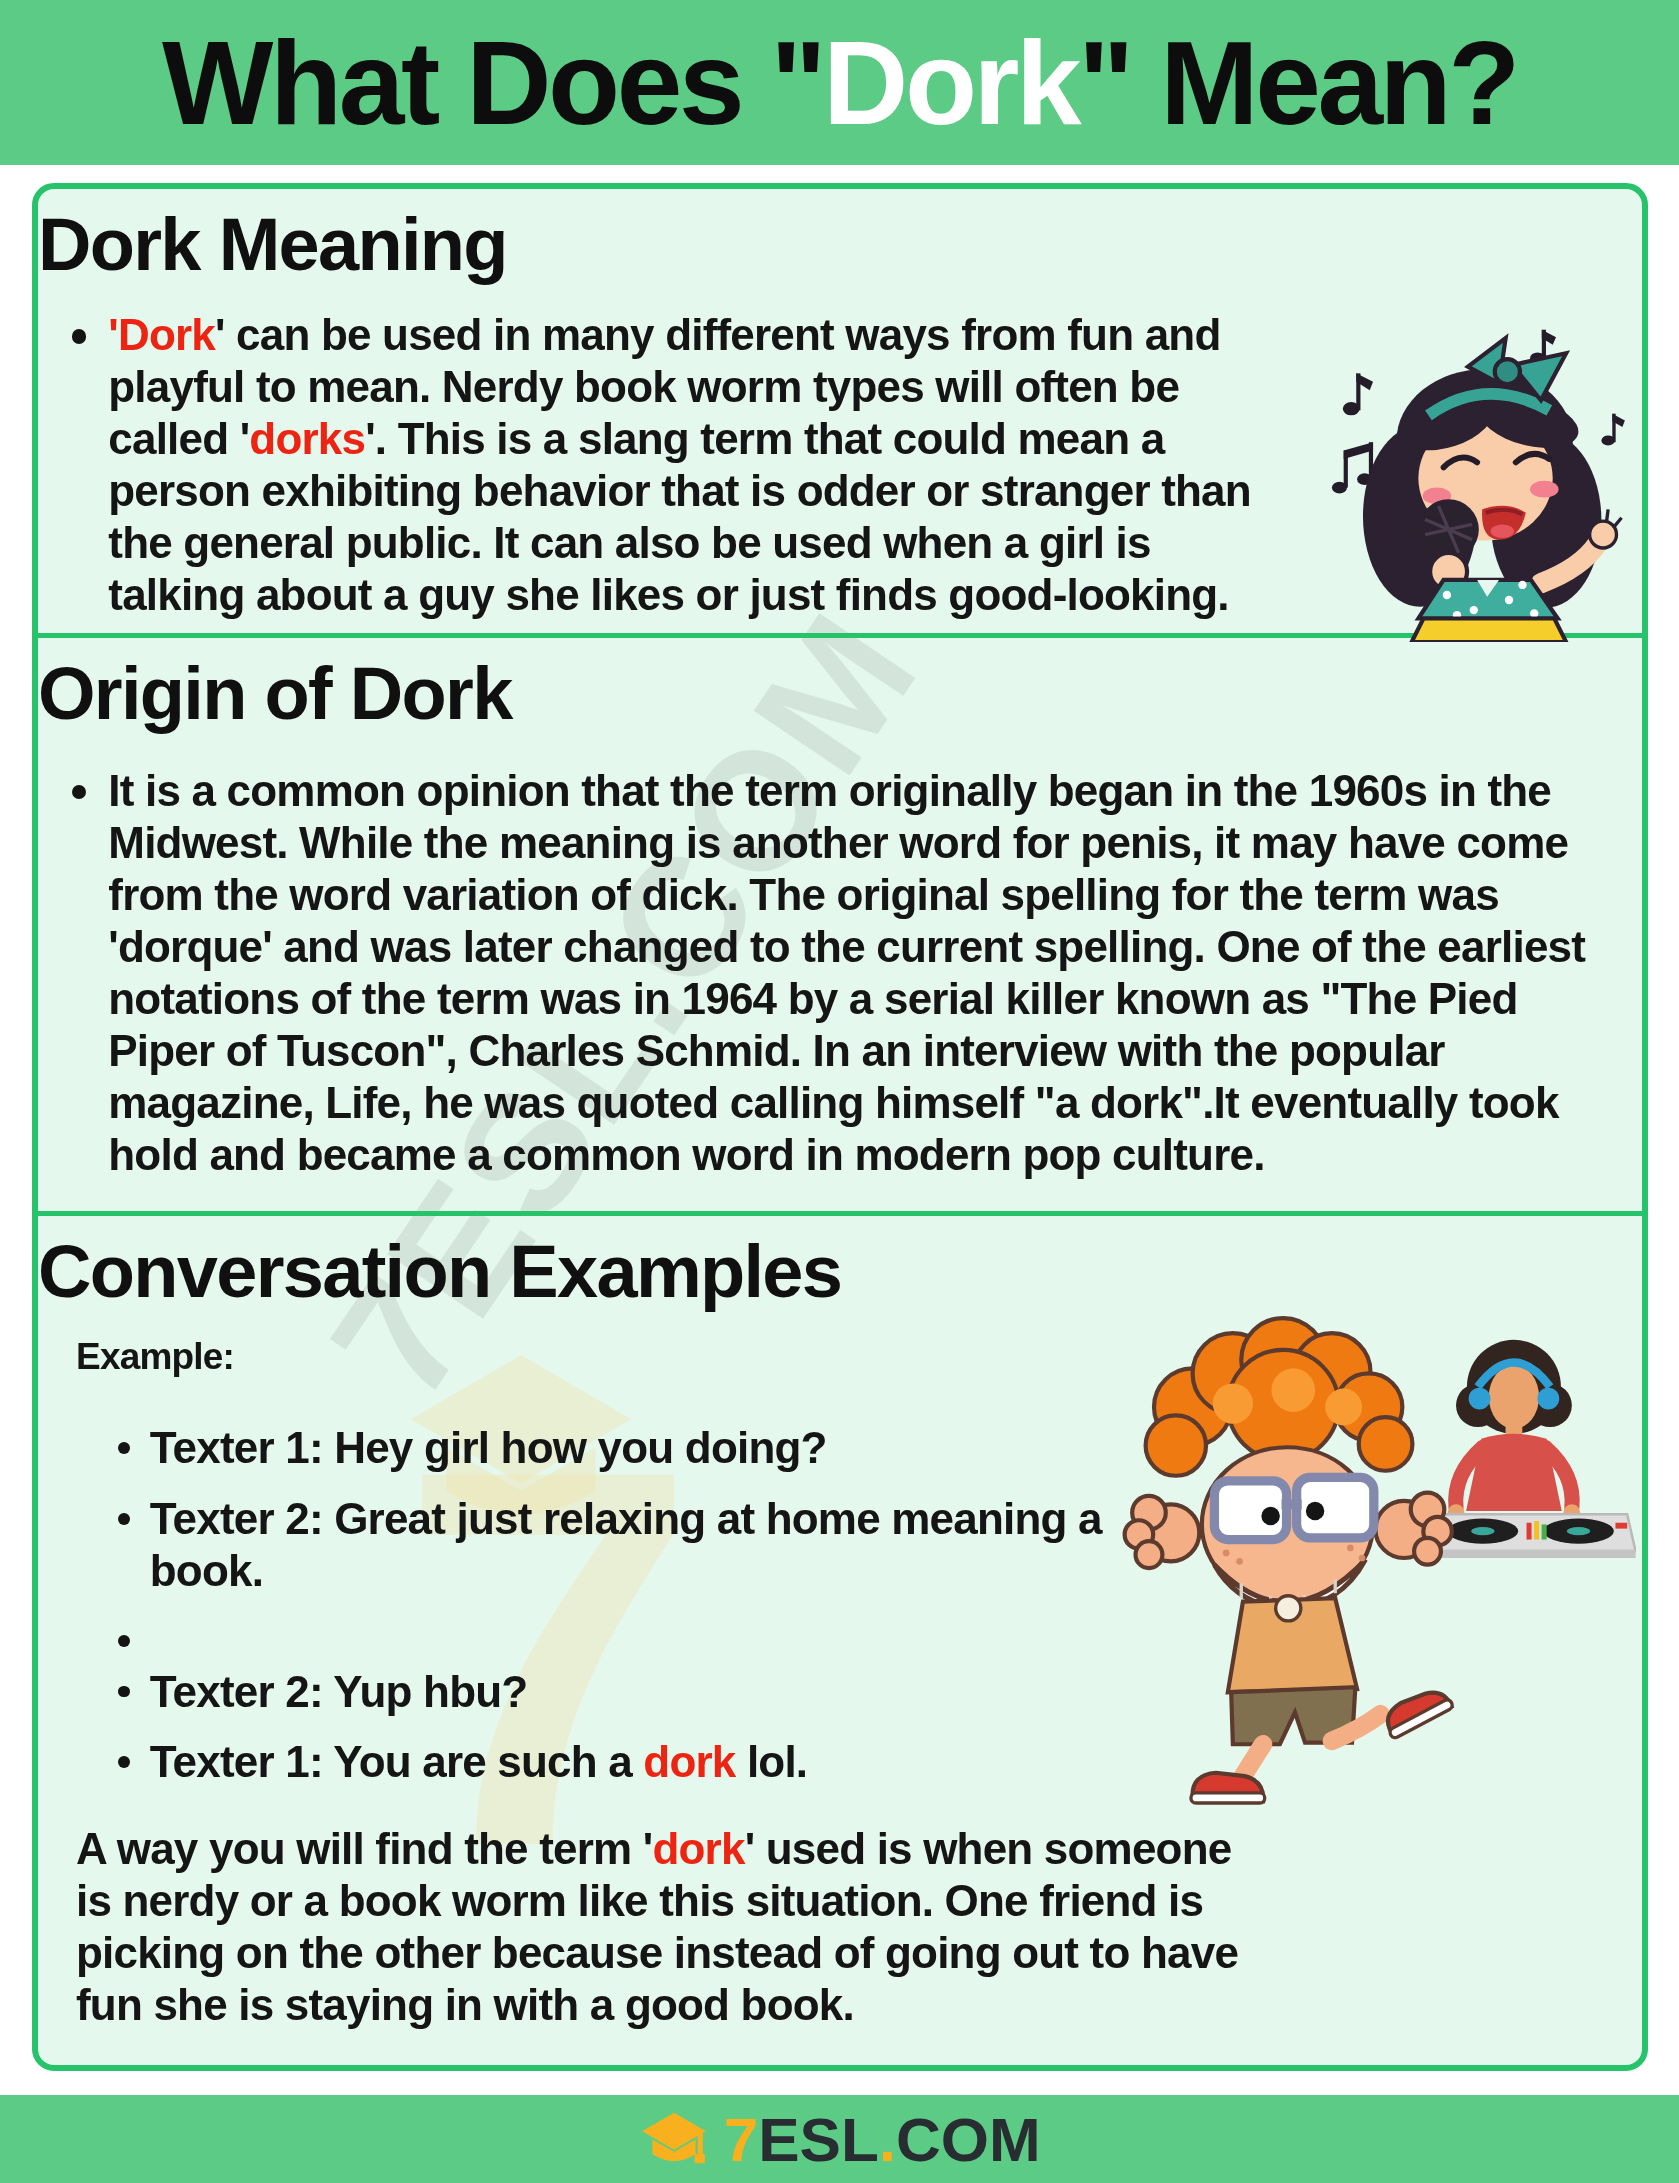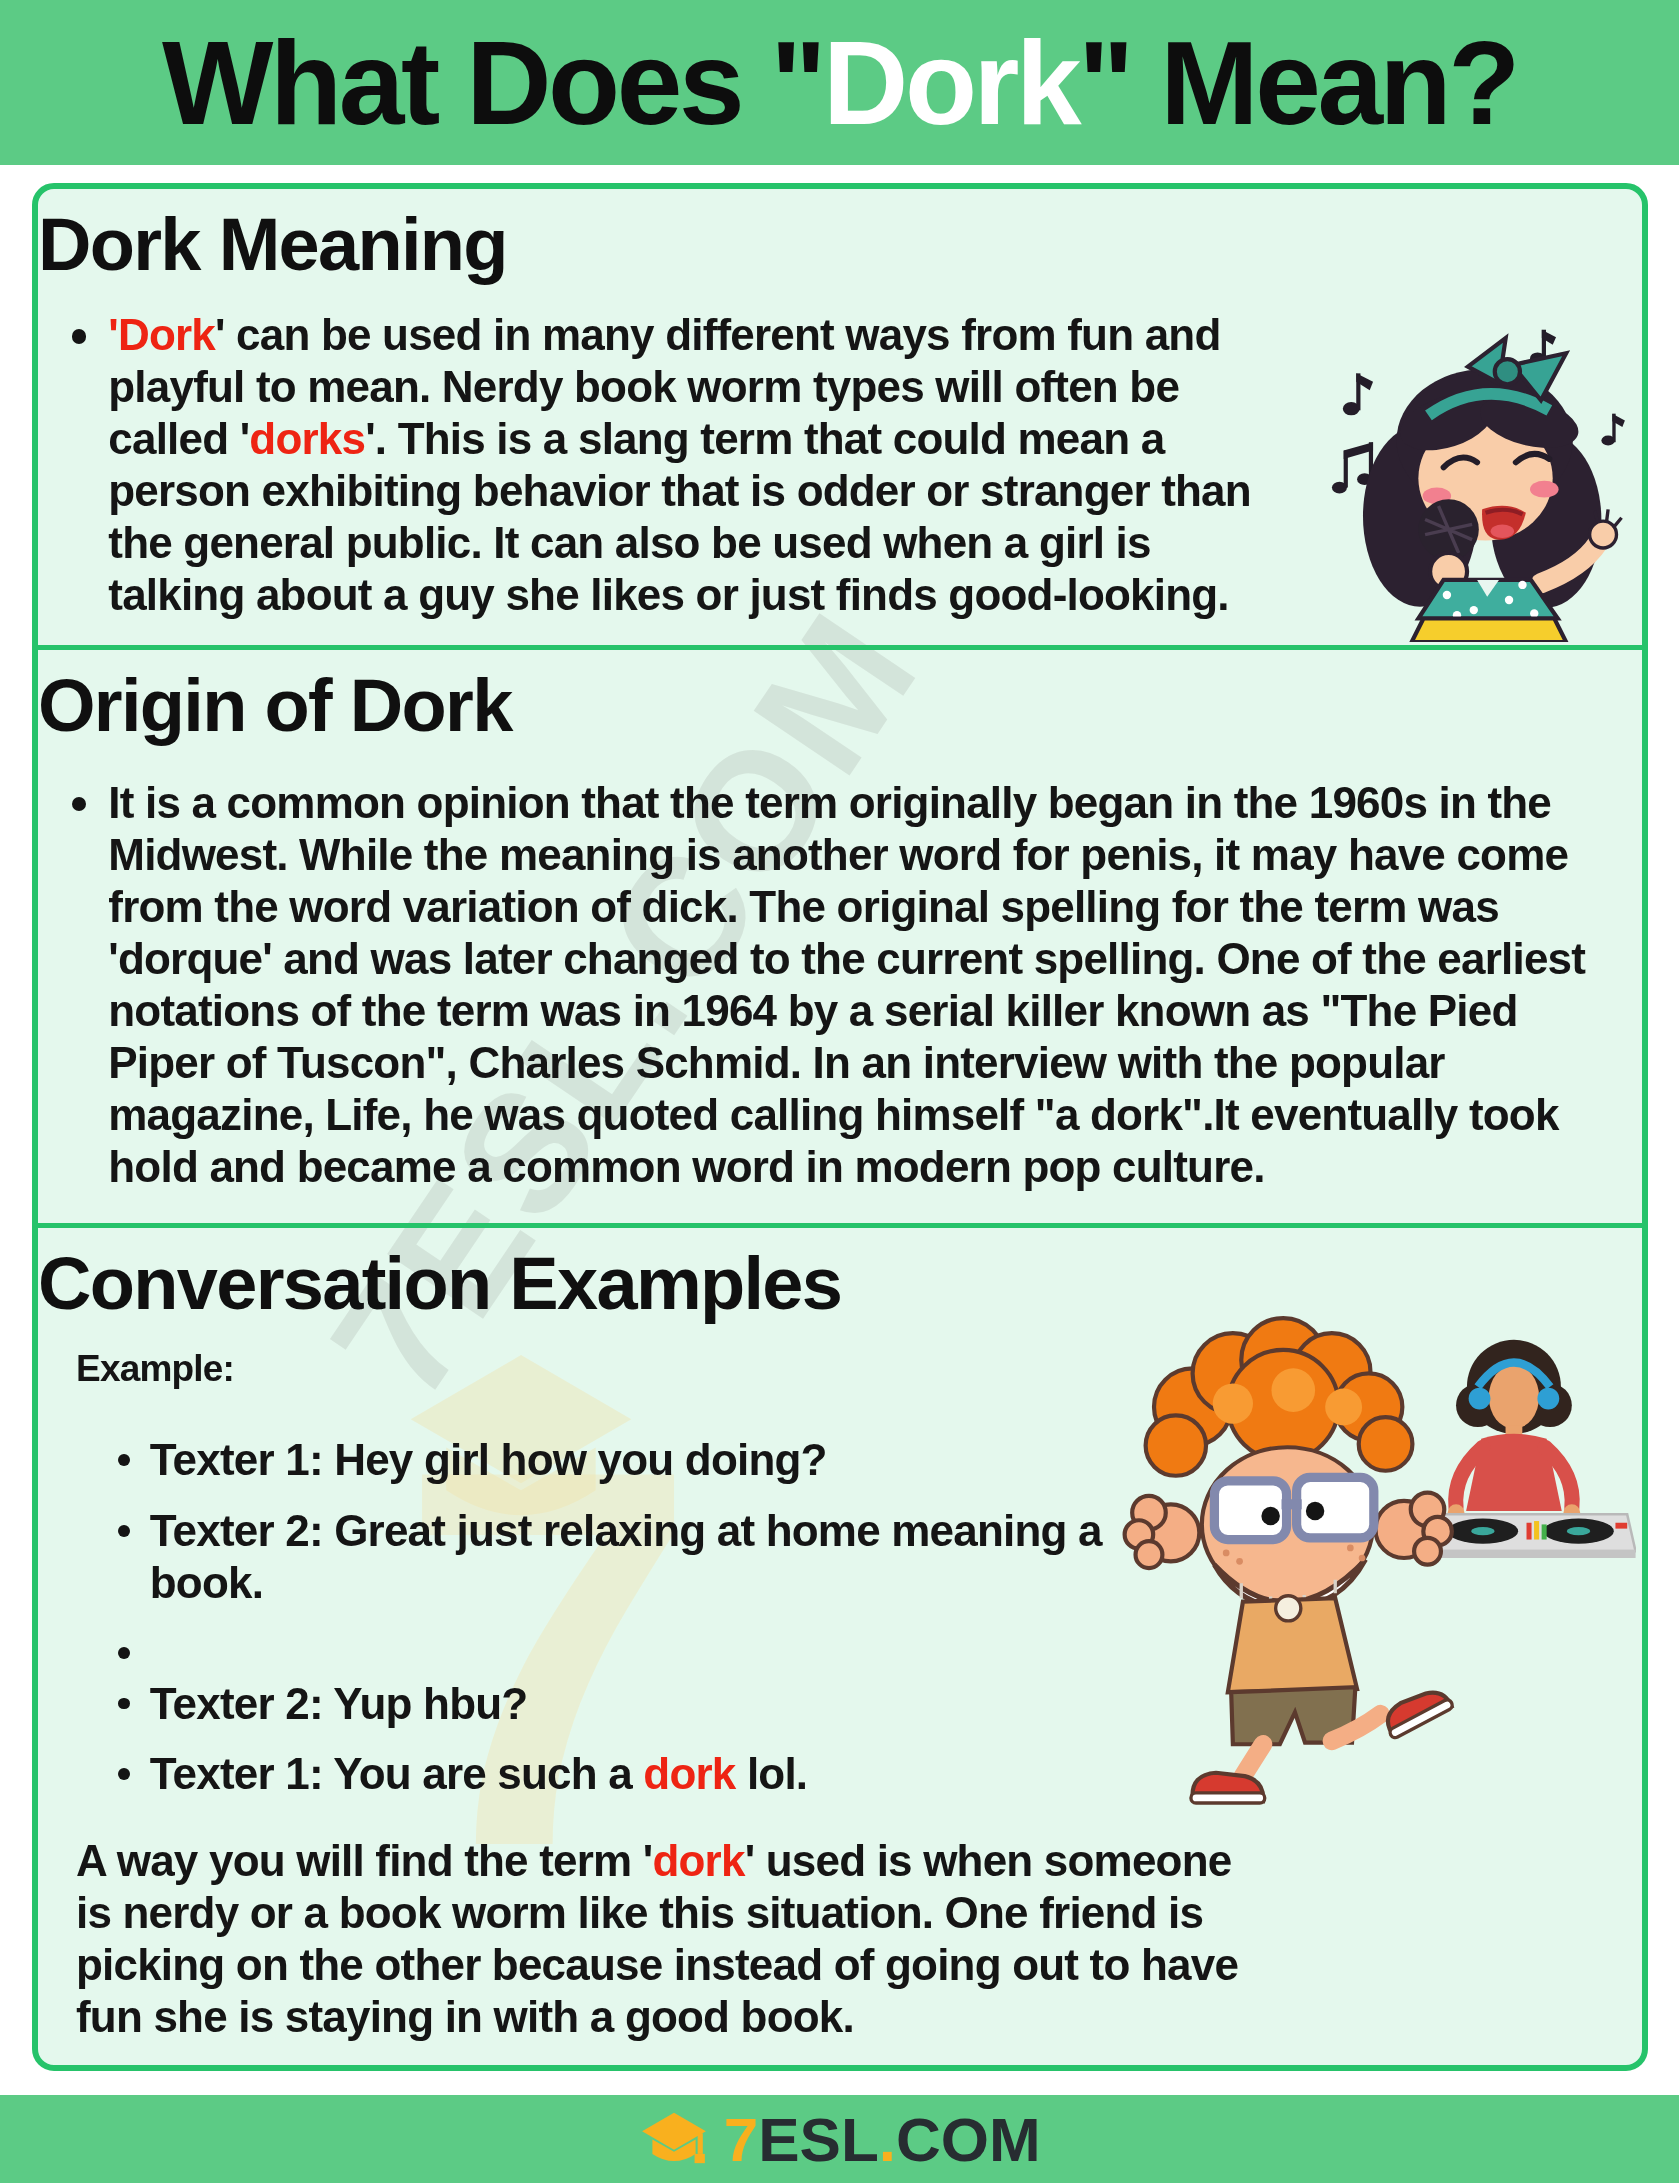--- a/index.html
+++ b/index.html
@@ -15,21 +15,21 @@
   }
   .title { margin:0; font-size:118px; font-weight:bold; letter-spacing:-3.4px; color:#0d0d0d; white-space:nowrap; }
   .title .white { color:#ffffff; }
   
   .panel {
     position:absolute; left:32px; top:183px; width:1616px; height:1888px;
     background:#e4f8ed; border:6.7px solid #26c36a; border-radius:22px; overflow:hidden;
   }
   .section { position:relative; }
   .sec-meaning { height:444px; }
-  .sec-origin  { height:578px; border-top:5.9px solid #26c36a;margin-top:12px; }
+  .sec-origin  { height:578px; border-top:5.9px solid #26c36a; }
   .sec-convo   { height:846px; border-top:5.9px solid #26c36a; }
   .section h2 {
     margin:0; padding-top:13.4px; text-align:left;
     font-size:74px; font-weight:bold; letter-spacing:-1.7px; color:#101010;
   }
   .bullet-row { display:flex; margin:22px 0 0 34px; }
   .dot { flex:0 0 auto; width:14.3px; height:14.3px; border-radius:50%; background:#141414; margin:20px 22px 0 0; }
   .bodytext { margin:0; font-size:44px; font-weight:bold; line-height:52px; letter-spacing:-0.8px; color:#151515; }
   .sec-meaning .bodytext { width:1176px; }
   .sec-origin .bullet-row { margin-top:28.6px; margin-left:34px; }

